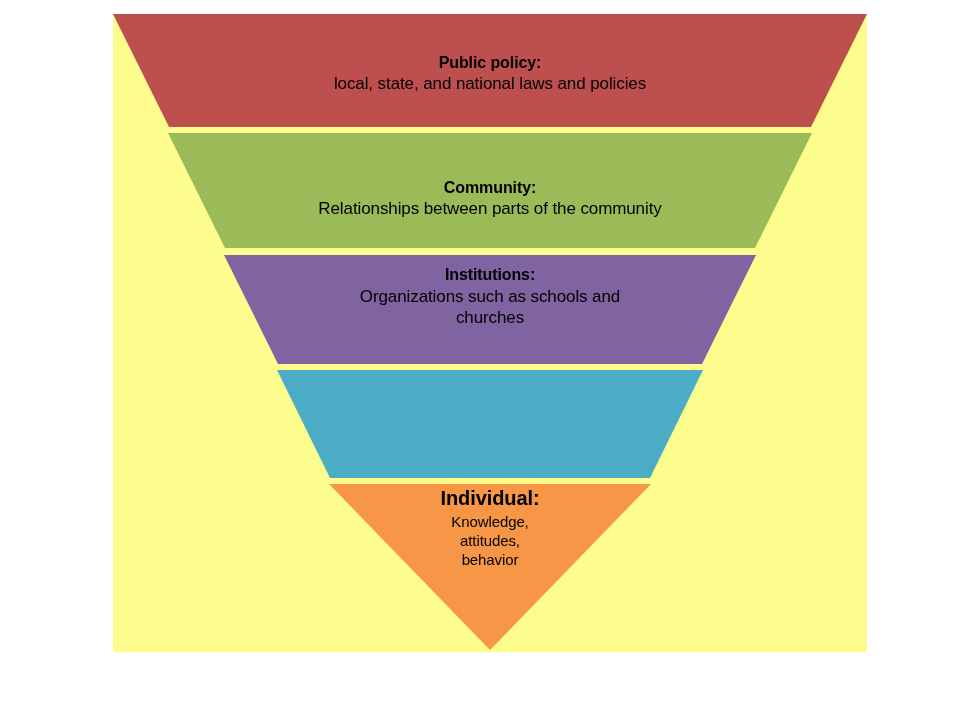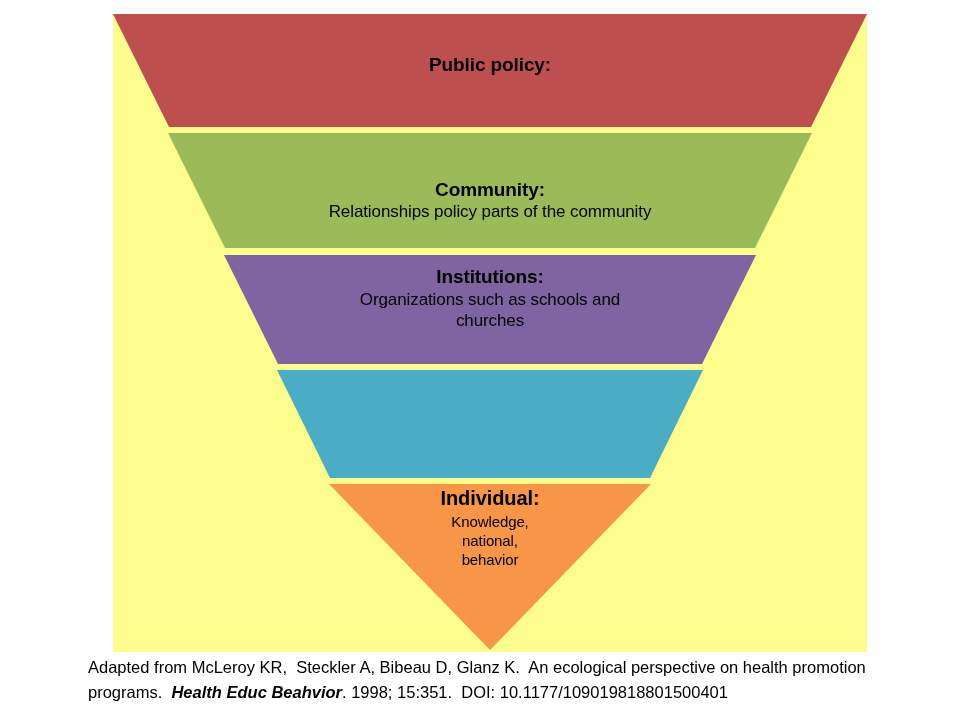--- a/index.html
+++ b/index.html
@@ -45,21 +45,21 @@
   
   .band-text {
     position: absolute;
     text-align: center;
     color: #000000;
     line-height: 1.18;
     letter-spacing: -0.1px;
   }
   .band-title {
     font-weight: bold;
-    font-size: 19px;
+    font-size: 16px;
     display: block;
     margin-bottom: 1px;
   }
   .band-desc {
     font-size: 17px;
     display: block;
   }
 
   #text-policy       { left: 0;   top: 40px;  width: 754px; }
   #text-community    { left: 0;   top: 165px; width: 754px; }
@@ -103,41 +103,38 @@
 
       <polygon fill="#8064a2" points="111,241 643,241 589,350 165,350"></polygon>
 
       <polygon fill="#4bacc6" points="164,356 590,356 537,464 217,464"></polygon>
 
       <polygon fill="#f79646" points="216,470 538,470 377,636"></polygon>
     </svg>
 
     <div class="band-text" id="text-policy">
       <span class="band-title">Public policy:</span>
+      <span class="band-desc">local, state, and national laws and policies</span>
     </div>
 
     <div class="band-text" id="text-community">
       <span class="band-title">Community:</span>
-      <span class="band-desc">Relationships policy parts of the community</span>
+      <span class="band-desc">Relationships between parts of the community</span>
     </div>
 
     <div class="band-text" id="text-institutions">
       <span class="band-title">Institutions:</span>
       <span class="band-desc">Organizations such as schools and</span>
       <span class="band-desc">churches</span>
     </div>
 
 
     <div class="band-text" id="text-individual">
       <span class="band-title">Individual:</span>
       <span class="band-desc">Knowledge,</span>
-      <span class="band-desc">national,</span>
+      <span class="band-desc">attitudes,</span>
       <span class="band-desc">behavior</span>
     </div>
 
   </div>
 
-  <div id="caption">
-    <span class="cap-line">Adapted from McLeroy KR,  Steckler A, Bibeau D, Glanz K.  An ecological perspective on health promotion</span>
-    <span class="cap-line"><span>programs.  </span><span class="journal">Health Educ Beahvior</span><span>. 1998; 15:351.  DOI: 10.1177/109019818801500401</span></span>
-  </div>
 
 </div>
 
 </body></html>

